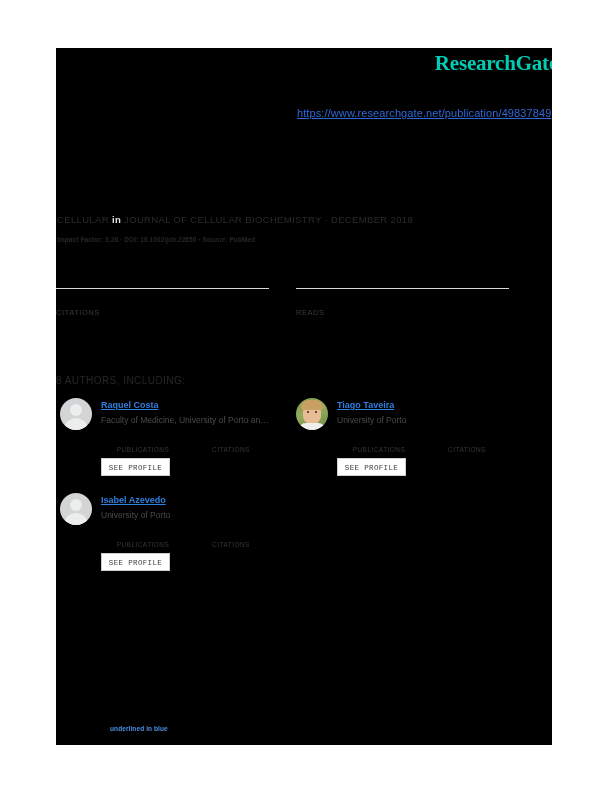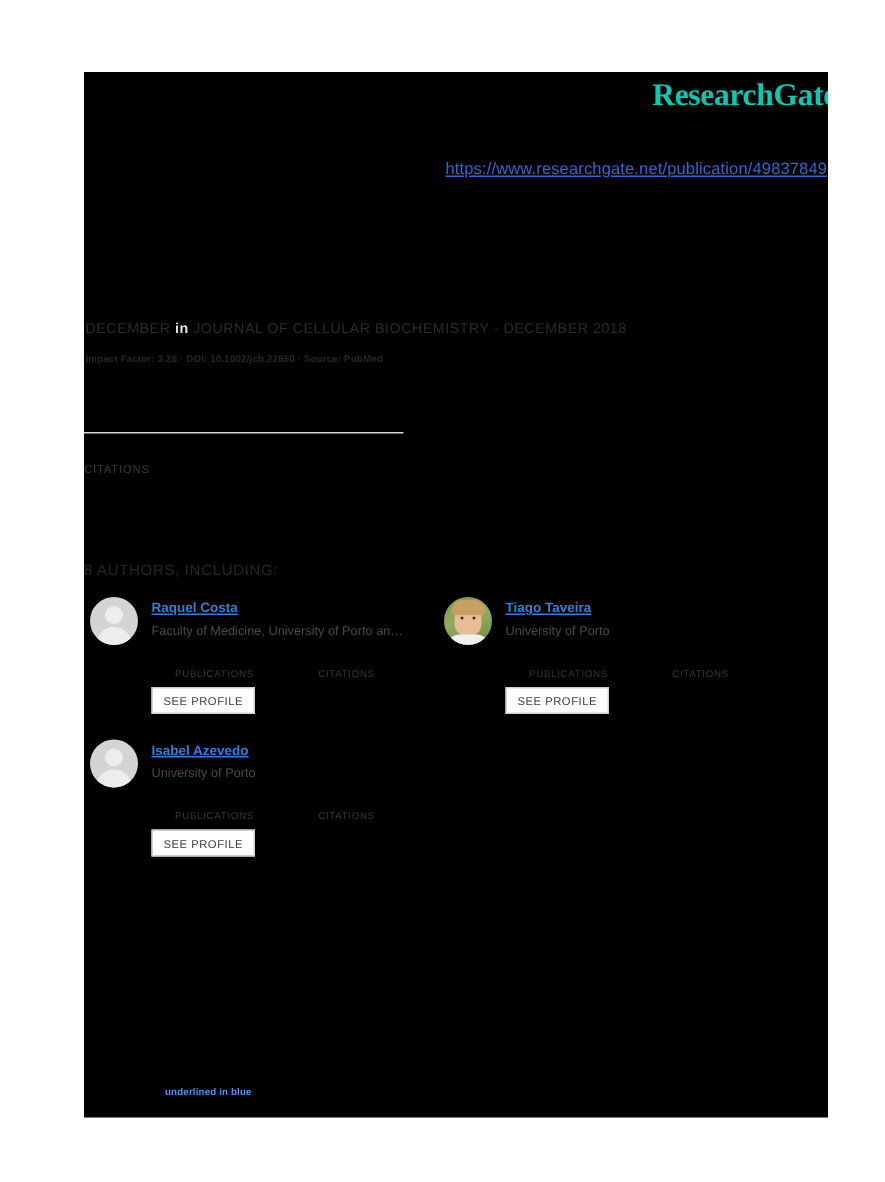--- a/index.html
+++ b/index.html
@@ -253,20 +253,21 @@
     height: 18px;
     border: 1px solid #cfcfcf;
     background: #ffffff;
     color: #3d3d3d;
     font-size: 7.5px;
     letter-spacing: 0.35px;
     line-height: 18px;
     text-align: center;
     box-sizing: border-box;
     cursor: pointer;
+    font-family: Liberation Mono, monospace;
   }
 
   
   #footer-note {
     position: absolute;
     left: 54px;
     top: 677px;
     font-size: 6.5px;
     font-weight: bold;
     letter-spacing: 0.1px;
@@ -279,33 +280,38 @@
 
 <div id="page-sheet">
 
   <div id="brand-logo">ResearchGate</div>
 
   <a id="source-url" href="#">https://www.researchgate.net/publication/49837849</a>
 
   <div id="paper-title"></div>
 
   <div id="article-line">
-    <span>DECEMBER</span>
+    <span>CELLULAR</span>
     <span class="in-word">in</span>
     <span>JOURNAL OF CELLULAR BIOCHEMISTRY · DECEMBER 2018</span>
   </div>
 
   <div id="impact-line">Impact Factor: 3.28 · DOI: 10.1002/jcb.22850 · Source: PubMed</div>
 
   <div class="stat-block" id="stat-citations">
     <div class="stat-rule"></div>
     <div class="stat-value"></div>
     <div class="stat-label">CITATIONS</div>
   </div>
 
+  <div class="stat-block" id="stat-reads">
+    <div class="stat-rule"></div>
+    <div class="stat-value"></div>
+    <div class="stat-label">READS</div>
+  </div>
 
   <div id="authors-heading">8 AUTHORS, INCLUDING:</div>
 
   <div class="author-card" id="author-0">
     <div class="avatar">
       <div class="silhouette-head"></div>
       <div class="silhouette-body"></div>
     </div>
     <a class="author-name" href="#">Raquel Costa</a>
     <div class="author-affil">Faculty of Medicine, University of Porto an…</div>

